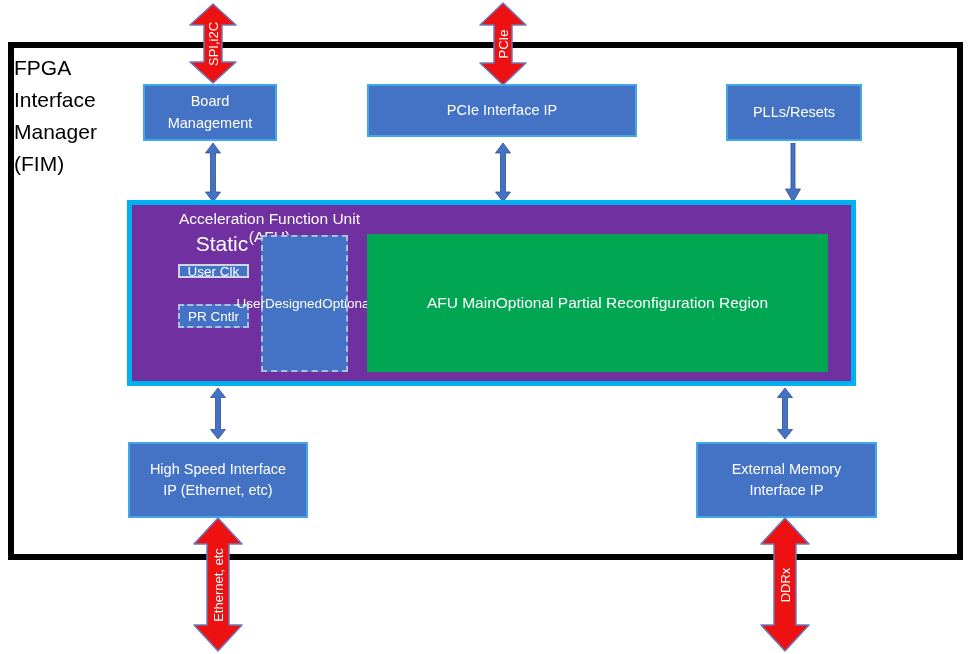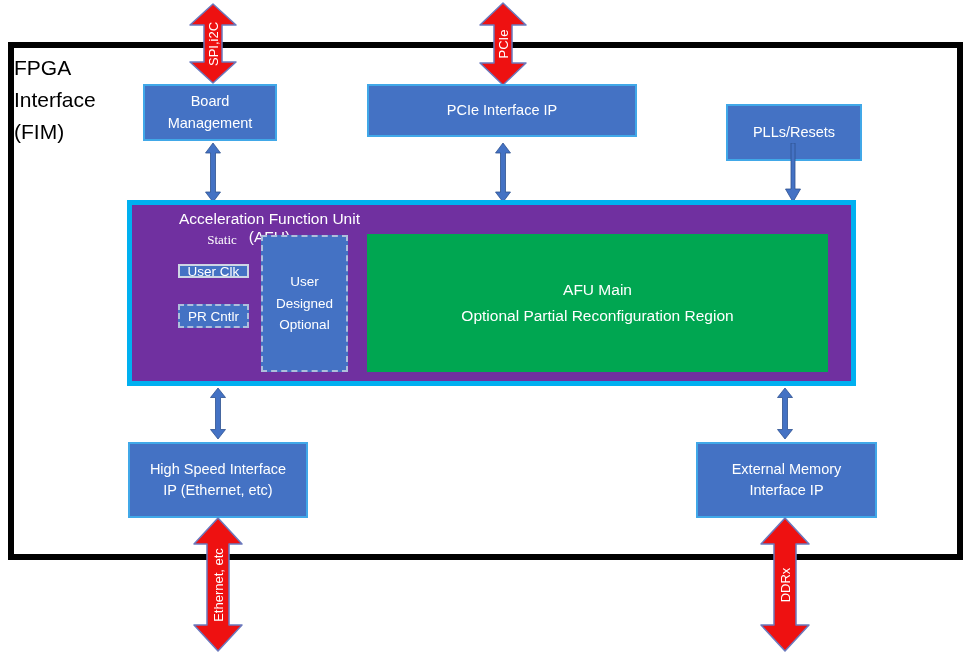--- a/index.html
+++ b/index.html
@@ -48,49 +48,49 @@
     left:127px;top:200px;width:729px;height:186px;
     background:var(--purple);
     border:5px solid var(--cyan);
   }
   .afu-title{
     left:0;top:5px;width:235px;text-align:center;
     color:#fff;font-size:15.5px;padding-left:40px;
   }
   .afu-subtitle{
     left:0;top:27px;width:180px;text-align:center;
-    color:#fff;font-size:13px;font-family:Liberation Serif, serif;
+    color:#fff;font-size:21px;
   }
   .user-clk{
     left:46px;top:59px;width:71px;height:14px;
     background:var(--blue-fill);
     border:2px solid var(--light-border);
     color:#fff;font-size:13.5px;
     display:flex;align-items:center;justify-content:center;
   }
   .pr-cntlr{
     left:46px;top:99px;width:71px;height:24px;
     background:var(--blue-fill);
     border:2px dashed var(--dash-border);
     color:#fff;font-size:13.5px;
     display:flex;align-items:center;justify-content:center;
   }
   .udf{
     left:129px;top:30px;width:87px;height:137px;
     background:var(--blue-fill);
     border:2px dashed var(--dash-border);
     color:#fff;font-size:13.5px;line-height:1.6;
-    display:flex;flex-direction:column;align-items:center;justify-content:center;
+    display:flex;flex-direction:row;align-items:center;justify-content:center;
     text-align:center;
   }
   .afu-main{
     left:235px;top:29px;width:461px;height:138px;
     background:var(--green);
     color:#fff;font-size:15.5px;line-height:1.65;
-    display:flex;flex-direction:column;align-items:center;justify-content:center;
+    display:flex;flex-direction:row;align-items:center;justify-content:center;
     text-align:center;border:none;
   }
   
   .red-arrow svg{display:block;width:100%;height:100%;}
   .red-arrow polygon{fill:var(--red);stroke:var(--arrow-outline);stroke-width:1.5;stroke-linejoin:round;}
   .arrow-label{
     position:absolute;left:50%;top:50%;
     transform:translate(-50%,-50%) rotate(-90deg);
     white-space:nowrap;
     color:#fff;font-size:13px;
@@ -100,20 +100,21 @@
   .conn polygon{fill:var(--connector);stroke:var(--connector-edge);stroke-width:0.8;}
 </style>
 </head>
 <body>
 
 <div class="abs frame"></div>
 
 <div class="abs diagram-title">
   <div>FPGA</div>
   <div>Interface</div>
+  <div>Manager</div>
   <div>(FIM)</div>
 </div>
 
 <div class="abs red-arrow" style="left:189px;top:3px;width:48px;height:81px;">
   <svg viewBox="0 0 48 81" preserveAspectRatio="none">
     <polygon points="24,1 47,22 33,22 33,59 47,59 24,80 1,59 15,59 15,22 1,22"></polygon>
   </svg>
   <span class="arrow-label">SPI,i2C</span>
 </div>
 
@@ -126,21 +127,21 @@
 
 <div class="abs blk" style="left:143px;top:84px;width:134px;height:57px;">
   <div>Board</div>
   <div>Management</div>
 </div>
 
 <div class="abs blk" style="left:367px;top:84px;width:270px;height:53px;">
   <div>PCIe Interface IP</div>
 </div>
 
-<div class="abs blk" style="left:726px;top:84px;width:136px;height:57px;margin-top:20px;">
+<div class="abs blk" style="left:726px;top:84px;width:136px;height:57px;">
   <div>PLLs/Resets</div>
 </div>
 
 <div class="abs conn" style="left:205px;top:143px;width:16px;height:59px;">
   <svg viewBox="0 0 16 59" preserveAspectRatio="none">
     <polygon points="8,0 15.5,10 10.5,10 10.5,49 15.5,49 8,59 0.5,49 5.5,49 5.5,10 0.5,10"></polygon>
   </svg>
 </div>
 
 <div class="abs conn" style="left:495px;top:143px;width:16px;height:59px;">

